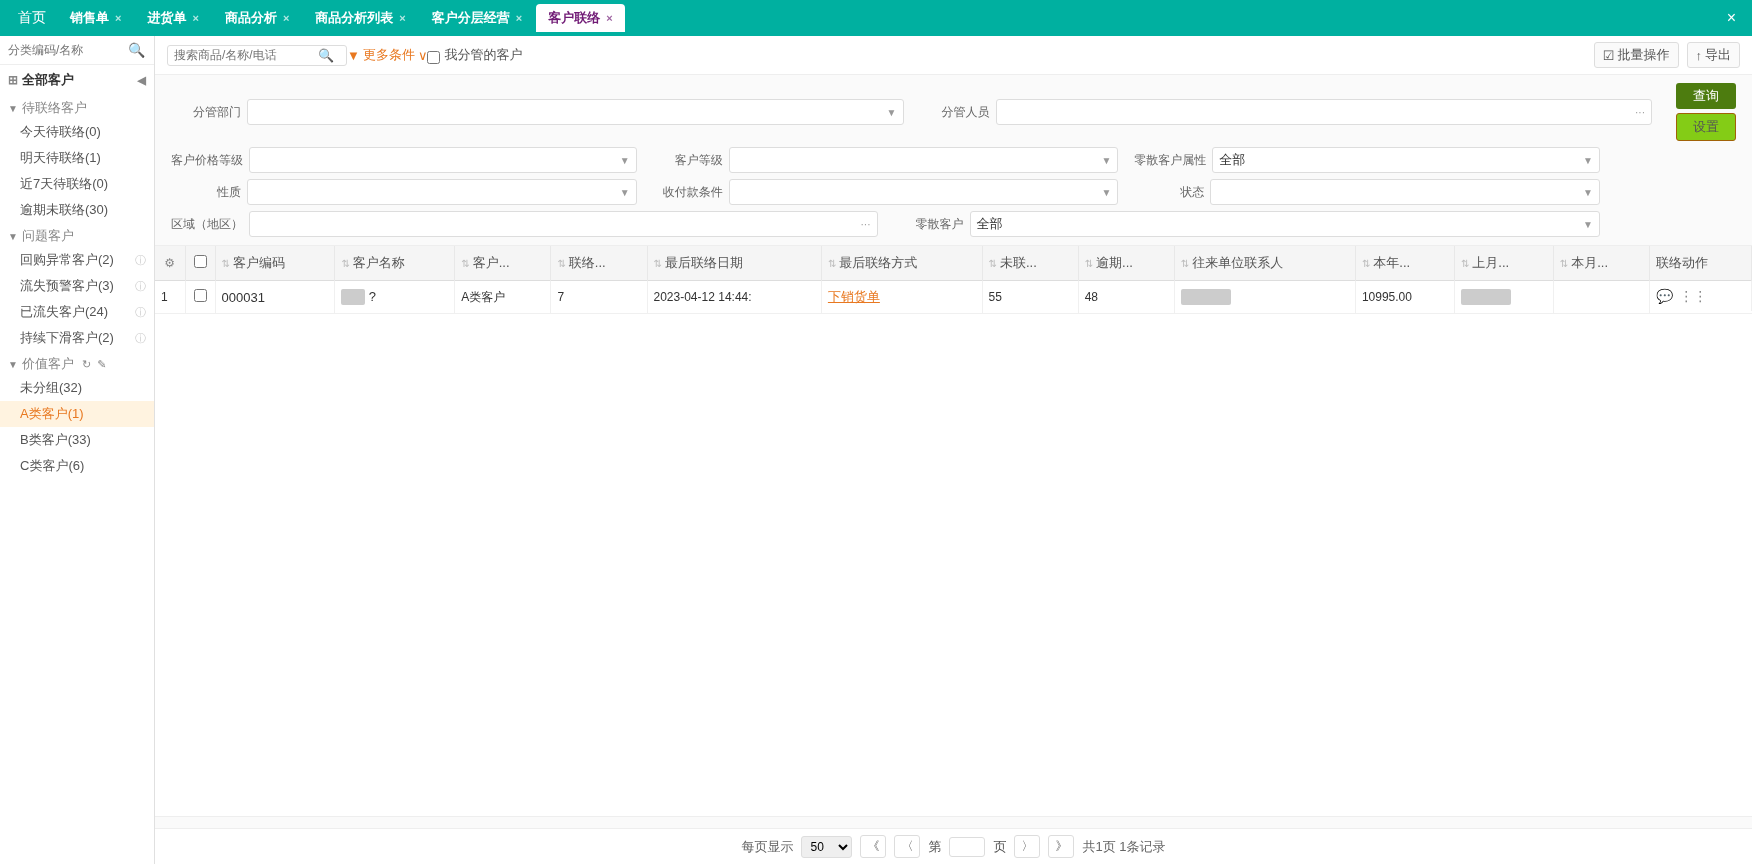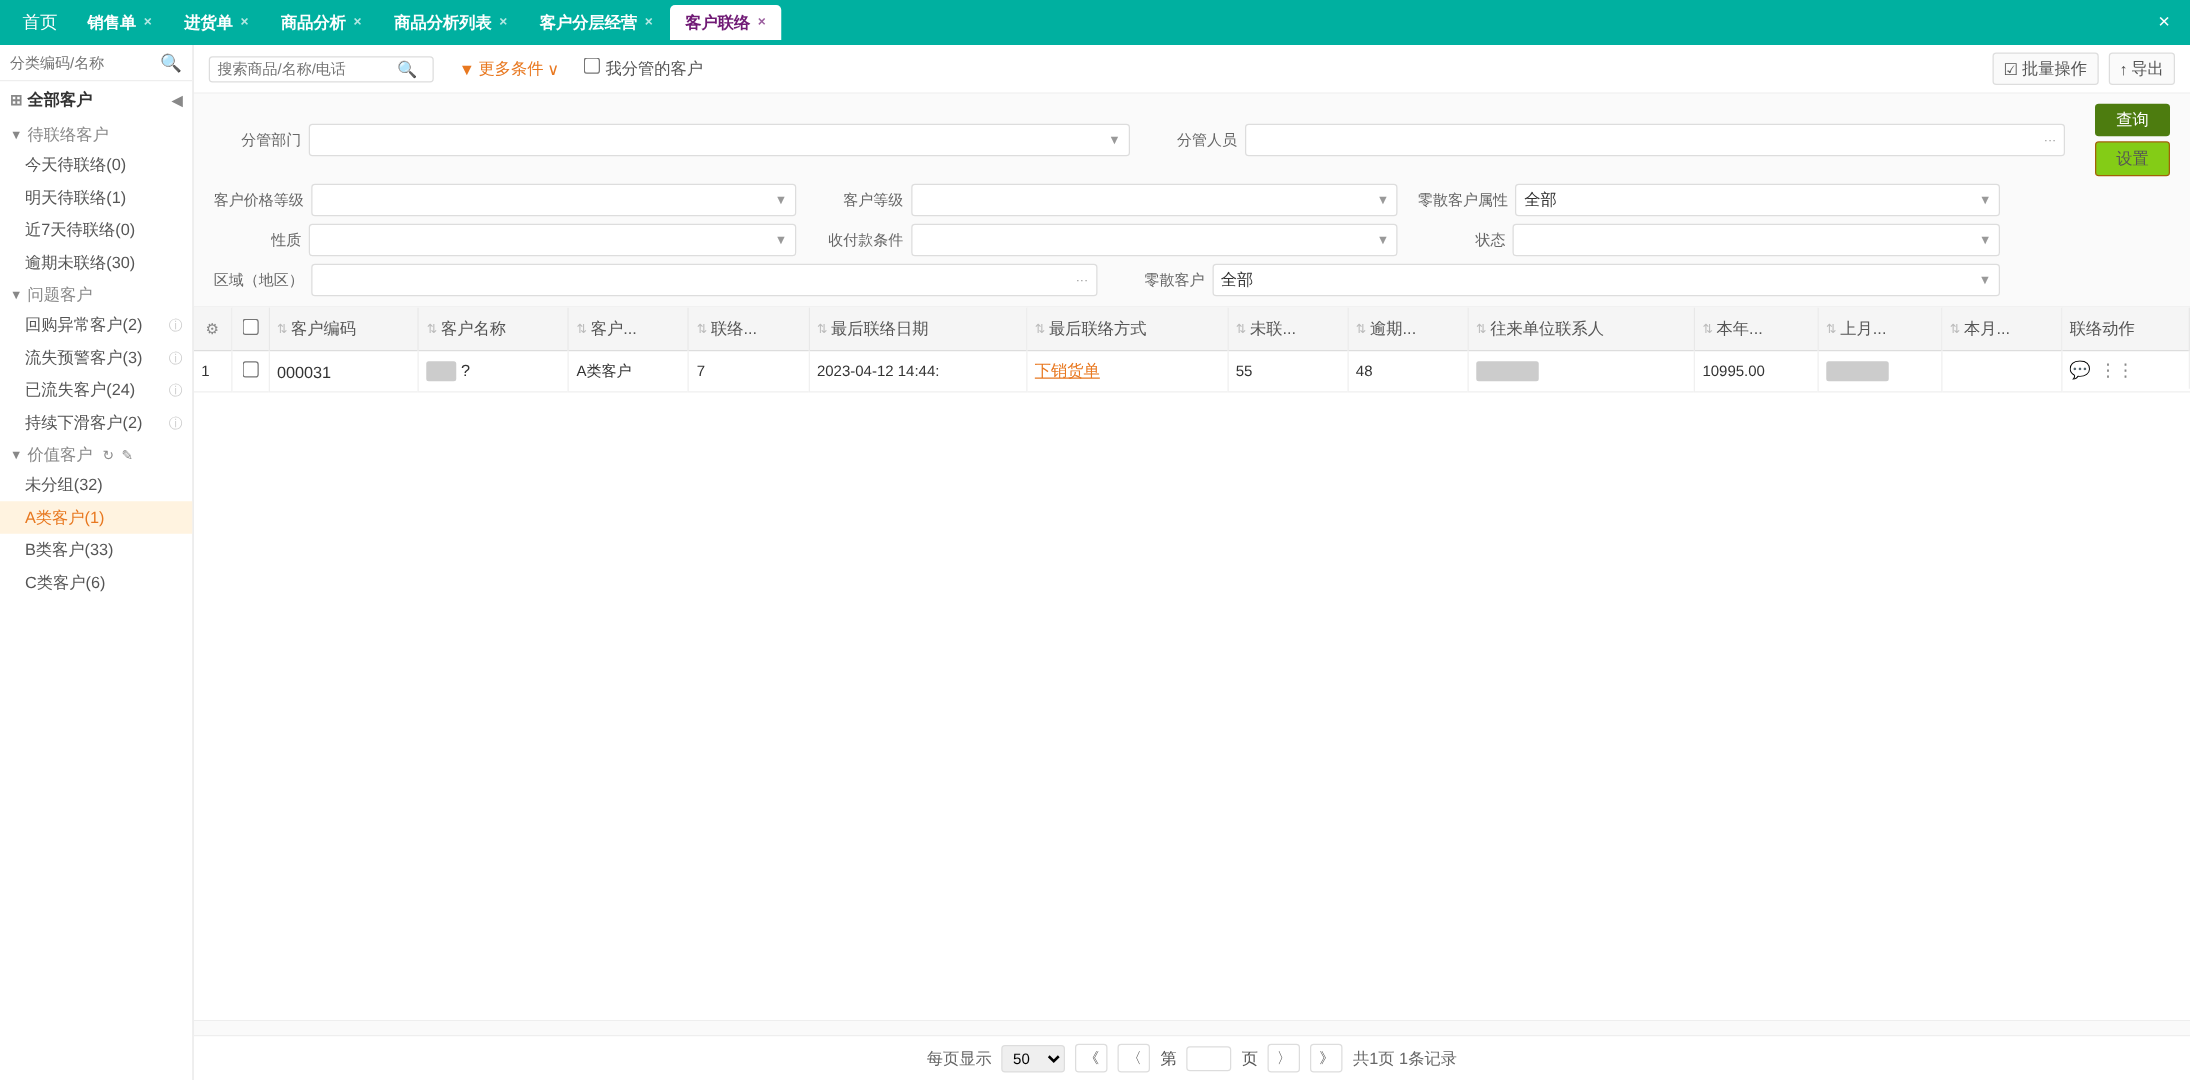--- a/index.html
+++ b/index.html
@@ -109,21 +109,21 @@
       background: #fff;
       overflow: hidden;
     }
 
     
     .filter-bar {
       display: flex;
       align-items: center;
       padding: 6px 12px;
       border-bottom: 1px solid #eee;
-      gap: 20px;
+      gap: 0;
     }
     .filter-search {
       display: flex;
       align-items: center;
       border: 1px solid #ddd;
       border-radius: 3px;
       padding: 2px 6px;
       gap: 4px;
       width: 180px;
     }
@@ -132,21 +132,21 @@
     .filter-more {
       display: flex;
       align-items: center;
       gap: 3px;
       color: #e87820;
       cursor: pointer;
       font-size: 12px;
     }
     .filter-checkbox {
       display: flex;
-      align-items: flex-start;
+      align-items: flex-end;
       gap: 4px;
       font-size: 12px;
       color: #555;
       cursor: pointer;
     }
     .toolbar-right {
       margin-left: auto;
       display: flex;
       align-items: center;
       gap: 8px;

